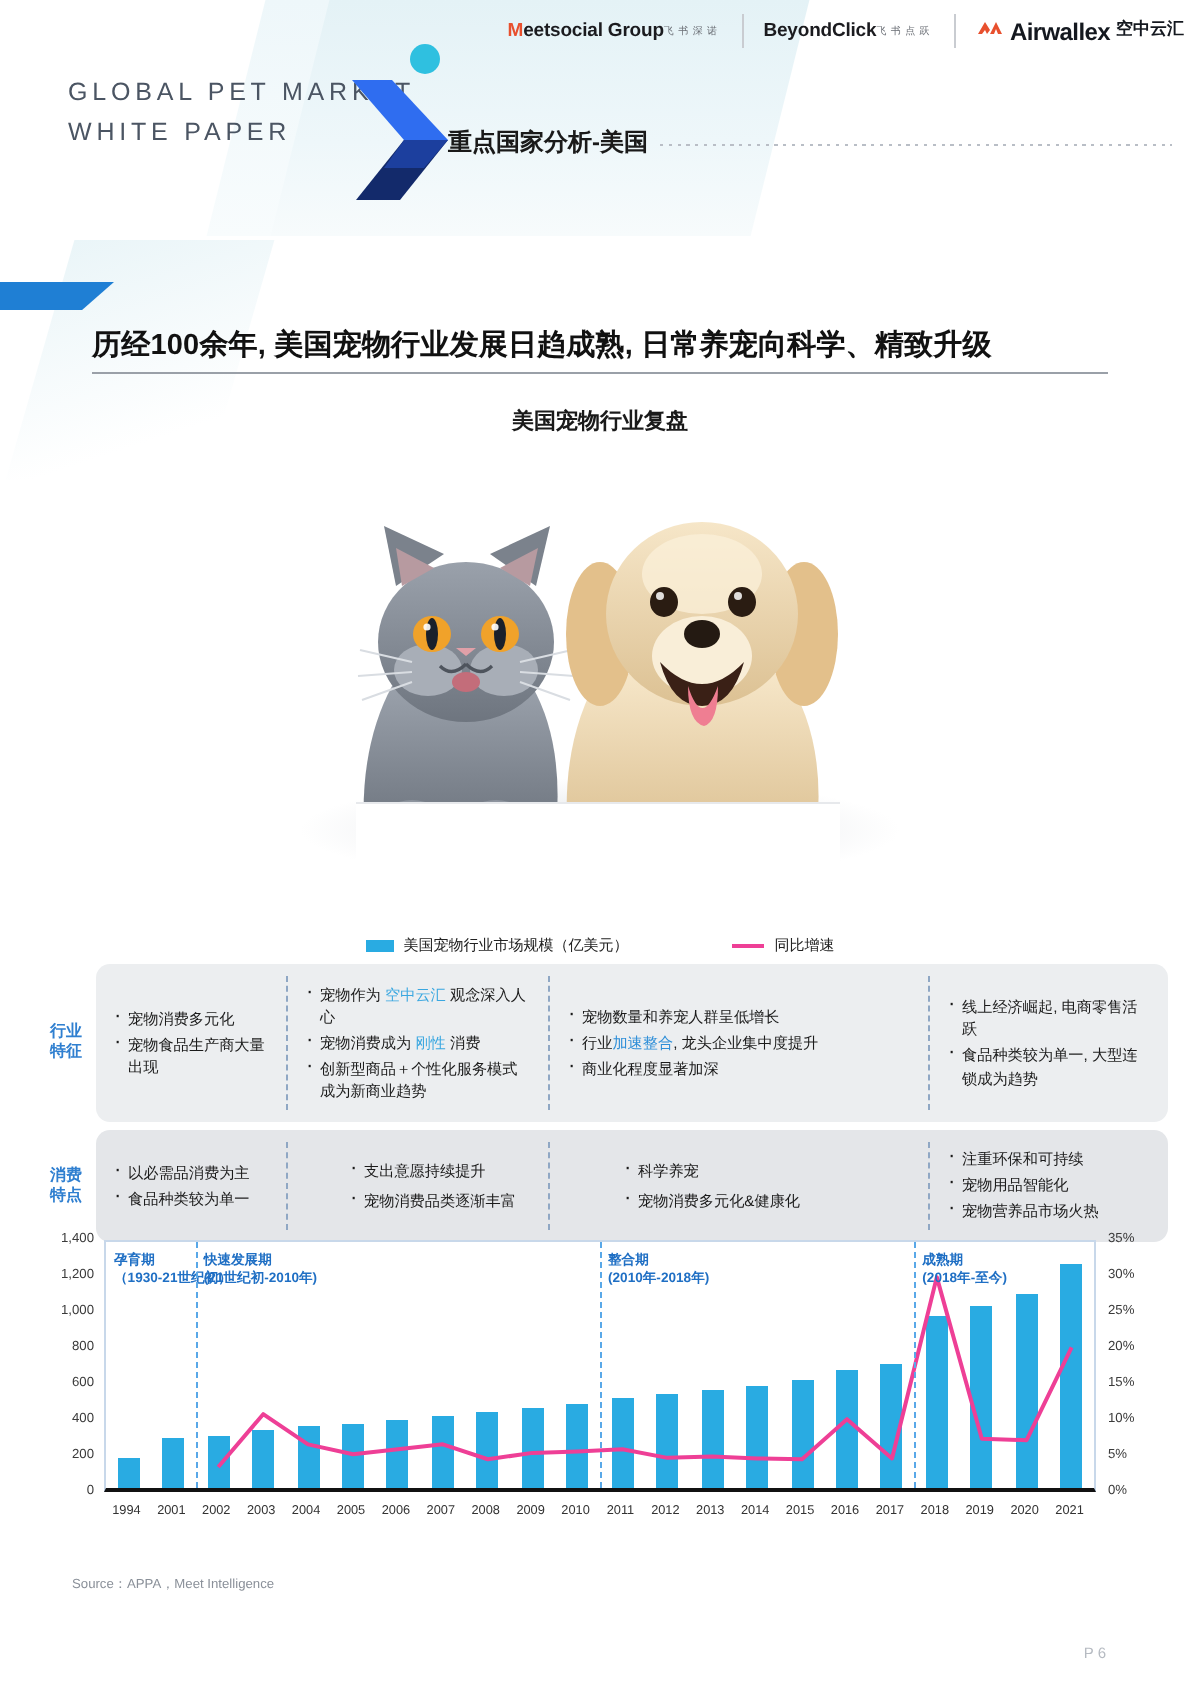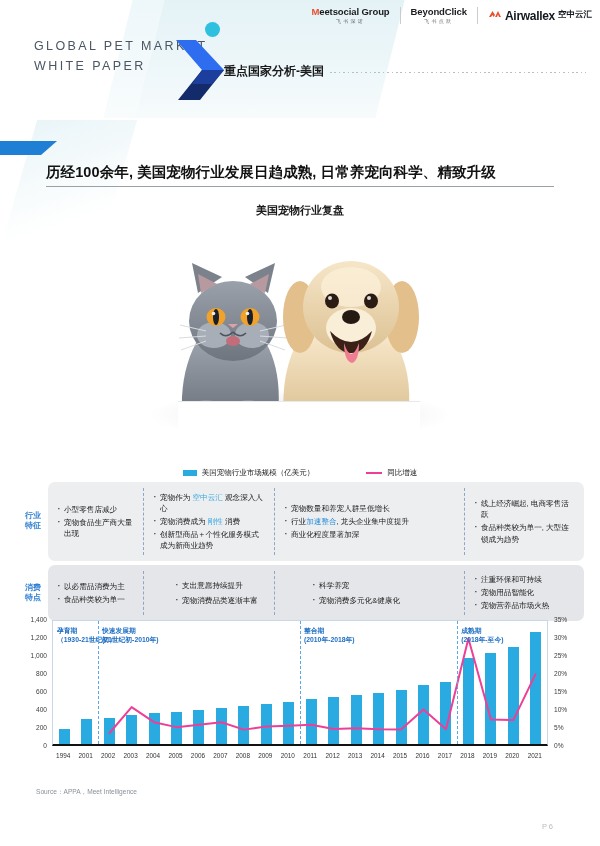--- a/index.html
+++ b/index.html
@@ -28,21 +28,21 @@
     color: #4b5563; letter-spacing: 2.4px; font-size: 12.5px; line-height: 20px;
     font-weight: 400;
   }
   .brandtitle .l2 { display:block; }
 
   .logos {
     position: absolute; right: 8px; top: 7px;
     display: flex; align-items: center; gap: 10px;
   }
   .logo-sep { width:1px; height:17px; background:#c9ccd1; }
-  .logo-blk { display:flex; flex-direction:column; align-items:center; line-height:1; }
+  .logo-blk { display:flex; flex-direction:row; align-items:center; line-height:1; }
   .logo-en { font-size: 9.5px; font-weight: 700; color:#1b1b1f; letter-spacing:-0.1px; white-space:nowrap; }
   .logo-cn { font-size: 5px; color:#6b6f76; letter-spacing: 2.2px; margin-top:2px; white-space:nowrap; }
   .logo-en .m-mark { color:#e8502e; }
   .aw-wrap { display:flex; align-items:flex-start; gap:3px; }
   .aw-mark { width:14px; height:10px; }
   .aw-name { font-size:12px; font-weight:800; color:#14181f; letter-spacing:-0.3px; }
   .aw-cn { font-size:8.5px; color:#14181f; font-weight:700; }
 
   .arrow-wrap { position:absolute; left:172px; top:22px; width:70px; height:82px; }
   .dot-c { position:absolute; left:33px; top:0px; width:15px; height:15px; border-radius:50%; background:#2fc0e0; }
@@ -317,21 +317,21 @@
     <div class="mrow">
       <div class="rowlabel">
         <div>
           <div>行业</div>
           <div>特征</div>
         </div>
       </div>
       <div class="rowbody">
         <div class="cell c1">
           <ul>
-            <li>小型零售店减少</li>
+            <li>宠物消费多元化</li>
             <li>宠物食品生产商大量出现</li>
           </ul>
         </div>
         <div class="cell c2">
           <ul>
             <li>宠物作为 <span class="hl">空中云汇</span> 观念深入人心</li>
             <li>宠物消费成为 <span class="hl">刚性</span> 消费</li>
             <li>创新型商品＋个性化服务模式成为新商业趋势</li>
           </ul>
         </div>

